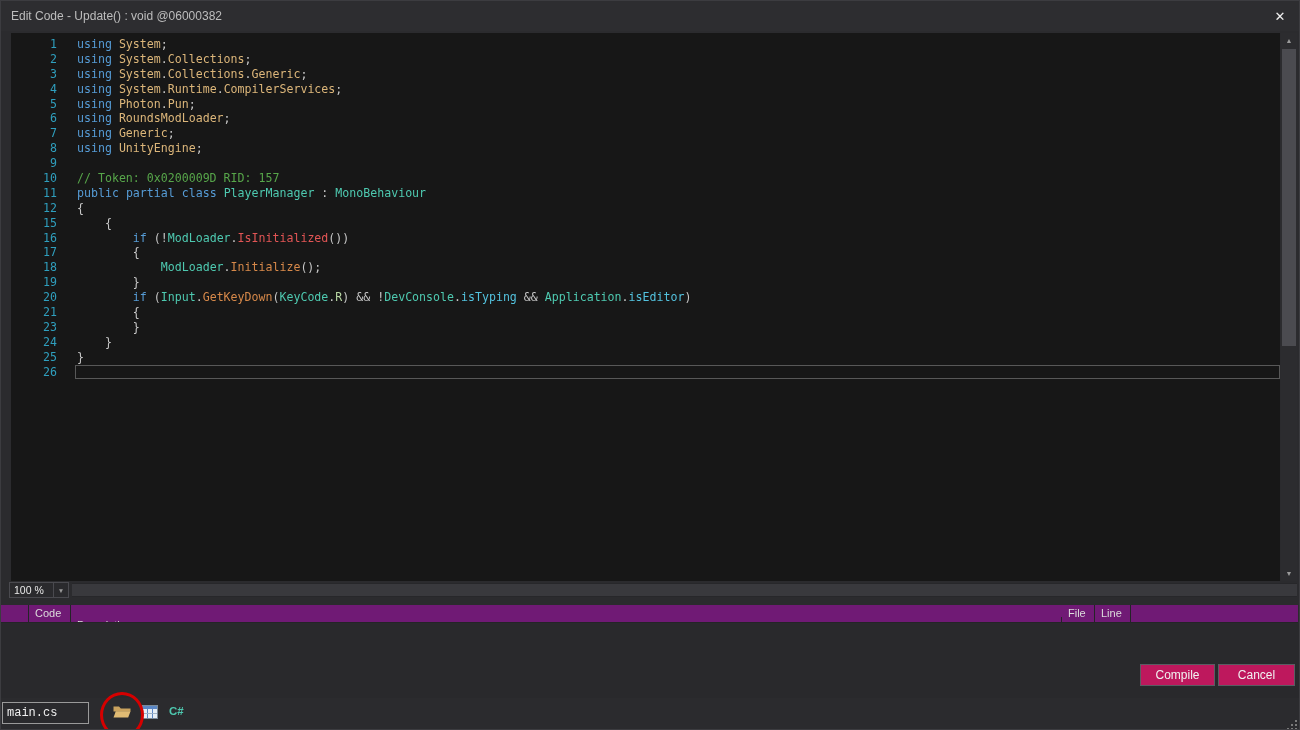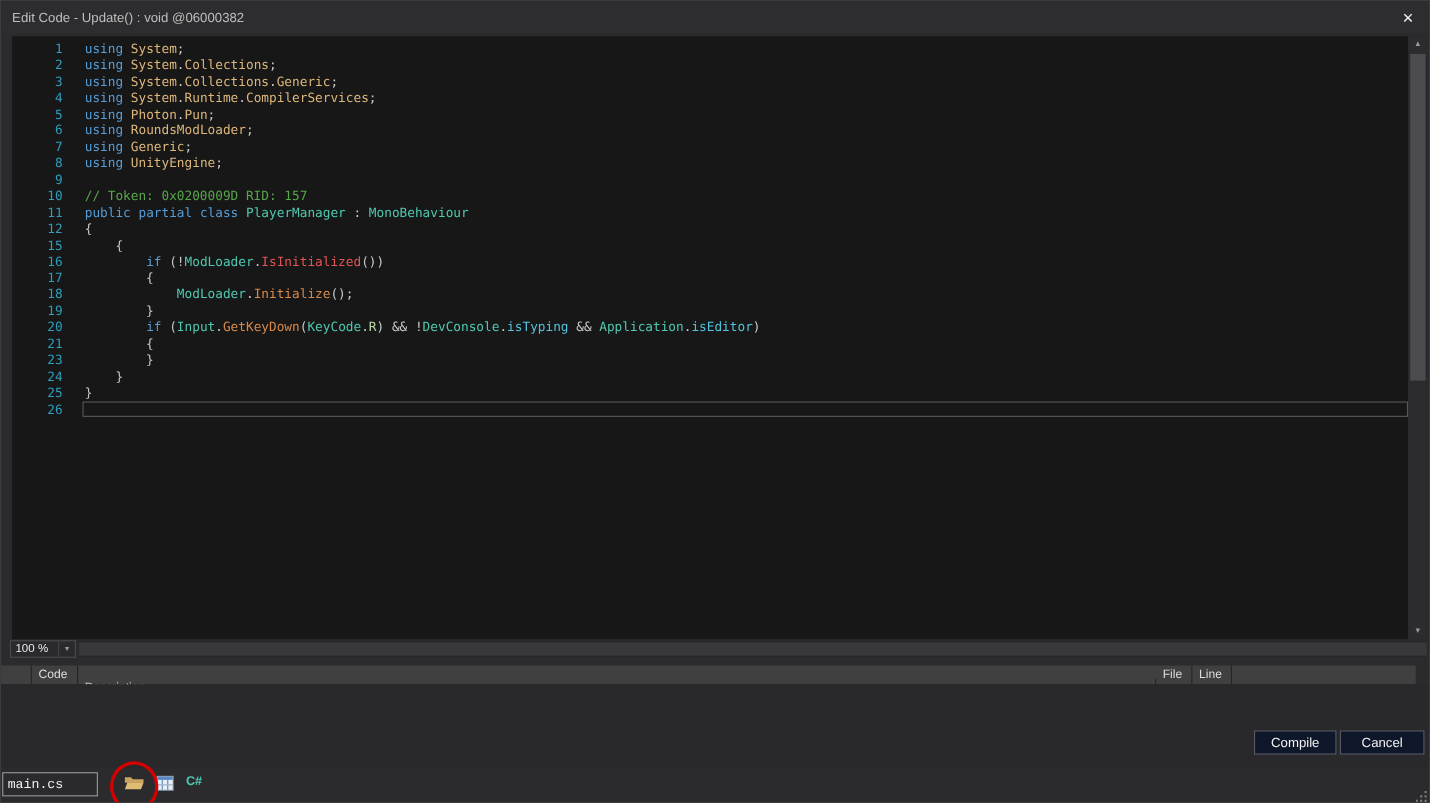--- a/index.html
+++ b/index.html
@@ -31,41 +31,41 @@
   
   .zoomrow{position:absolute;left:8px;top:581px;height:16px;display:flex;align-items:flex-end;}
   .zoombox{width:45px;height:16px;background:#2a2a2d;border:1px solid #4a4a4f;box-sizing:border-box;
            color:#e8e8e8;font-size:10.5px;display:flex;align-items:center;padding-left:4px;}
   .zoomarrow{width:15px;height:16px;background:#2a2a2d;border:1px solid #4a4a4f;border-left:none;
              box-sizing:border-box;display:flex;align-items:center;justify-content:center;
              color:#9a9a9a;font-size:6.5px;}
   .hscroll{position:absolute;left:71px;right:2px;top:582px;height:14px;background:#27272a;}
   .hthumb{position:absolute;left:0;top:1px;bottom:1px;width:100%;background:#39393d;}
   
-  .errhdr{position:absolute;left:0;right:12px;top:604px;height:18px;background:#404040;
+  .errhdr{position:absolute;left:0;right:1px;top:604px;height:18px;background:#701a75;
           display:flex;font-size:11px;color:#dcdcdc;border-bottom:1px solid #242427;box-sizing:border-box;}
   .hcell{padding:2px 6px 0 6px;border-right:1px solid #242427;box-sizing:border-box;overflow:hidden;}
   .hc-icon{width:28px;flex:none;}
   .hc-code{width:42px;flex:none;}
   .hc-desc{flex:1;margin-top:12px;}
   .hc-file{width:33px;flex:none;}
   .hc-line{width:36px;flex:none;}
   .hc-fill{width:167px;flex:none;border-right:none;}
   .errbody{position:absolute;left:0;right:0;top:622px;height:75px;background:#29292c;}
   
   .filebox{position:absolute;left:1px;top:701px;width:87px;height:22px;background:#2a2a2d;
            border:1px solid #9a9a9a;box-sizing:border-box;color:#f0f0f0;font-size:12px;
            padding:0 0 0 4px;font-family:Liberation Mono, monospace;outline:none;}
   .iconbtn{position:absolute;display:flex;align-items:center;justify-content:center;}
   .folderbtn{left:108px;top:703px;width:26px;height:20px;}
   .gridbtn{left:139px;top:704px;width:20px;height:18px;}
   .cslabel{position:absolute;left:168px;top:704px;color:#4ec9b0;font-weight:bold;font-size:11.5px;}
   .annot{position:absolute;left:99px;top:691px;width:44px;height:46px;border:3px solid #d60000;
          border-radius:50%;box-sizing:border-box;z-index:20;}
-  .btn{position:absolute;top:663px;height:22px;background:#0f172a;border:1px solid #5c5c63;
+  .btn{position:absolute;top:663px;height:22px;background:#be185d;border:1px solid #5c5c63;
        box-sizing:border-box;color:#f1f1f1;font-size:12px;display:flex;align-items:center;
        justify-content:center;}
   .btn.compile{left:1139px;width:75px;}
   .btn.cancel{left:1217px;width:77px;}
   .grip{position:absolute;right:1px;bottom:1px;width:11px;height:11px;}
 </style>
 </head>
 <body>
 
 <div class="window">

